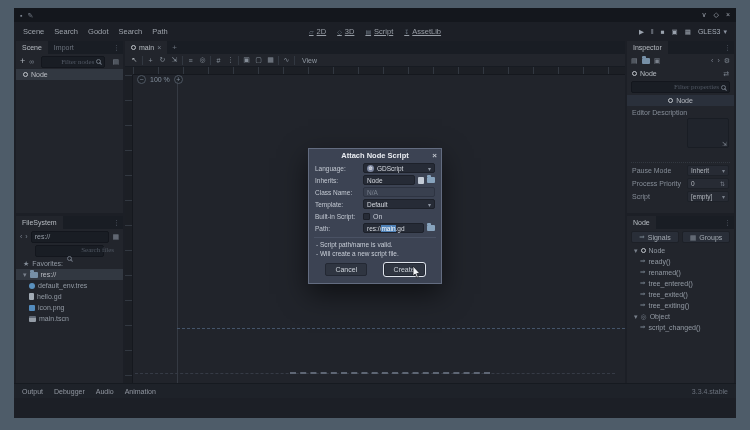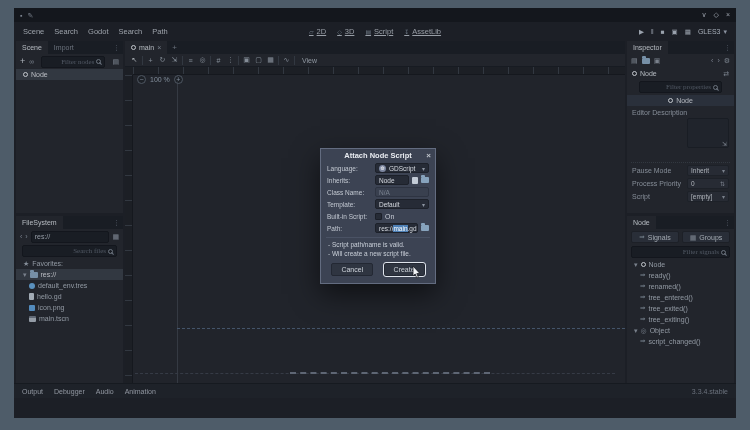--- a/index.html
+++ b/index.html
@@ -94,21 +94,21 @@
   .nbtns { display:flex; gap:3px; padding:2px 4px; flex:0 0 auto; }
   .nbtn { flex:1; background:#2f3540; border:1px solid #21252d; border-radius:2px; height:12px; display:flex; align-items:center; justify-content:center; gap:3px; font-size:7px; color:#b9c0ca; }
 
   
   .bottombar { height:15px; background:#23272f; border-top:1px solid #1a1e25; display:flex; align-items:center; gap:11px; padding:0 8px; font-size:7px; color:#a4abb6; flex:0 0 auto; }
   .version { margin-left:auto; color:#79818e; }
   .bottomstrip { height:20px; background:#20242c; flex:0 0 auto; }
 
   
   .dim { position:absolute; inset:0; background:rgba(0,0,0,.12); }
-  .dialog { position:absolute; left:294px; top:140px; width:116px; background:#3c4353; border:1px solid #636c80; box-shadow:0 10px 26px rgba(0,0,0,.55); font-size:7px; color:#c6cbd4; z-index:5; padding-bottom:2px;margin-left:12px; }
+  .dialog { position:absolute; left:294px; top:140px; width:134px; background:#3c4353; border:1px solid #636c80; box-shadow:0 10px 26px rgba(0,0,0,.55); font-size:7px; color:#c6cbd4; z-index:5; padding-bottom:2px; }
   .dlg-title { height:13px; display:flex; align-items:center; justify-content:center; font-weight:bold; color:#e9ecf1; font-size:7.5px; position:relative; }
   .dlg-close { position:absolute; right:4px; top:0; height:13px; display:flex; align-items:center; color:#c0c5cd; font-size:8px; }
   .frow { display:flex; align-items:center; height:12px; padding:0 6px; gap:3px; }
   .flabel { width:45px; flex:0 0 45px; color:#c3c9d2; font-size:6.5px; }
   .ffield { flex:1; min-width:0; background:#262b36; border:1px solid #1d212a; border-radius:2px; height:10px; display:flex; align-items:center; padding:0 3px; color:#d6dae0; font-size:6.5px; gap:0; }
   .ffield .arrow { margin-left:auto; color:#8b93a0; font-size:6px; }
   .ffield.dis { background:#39404f; border-color:#2e3442; color:#79818f; }
   .seltext { background:#4d7fb5; color:#fff; }
   .chk { width:7px; height:7px; background:#262b36; border:1px solid #1b1f28; border-radius:1px; flex:0 0 auto; }
   .dlg-sep { border-top:1px solid #4a5264; margin:3px 5px 0; }
@@ -208,21 +208,21 @@
         </div>
         <div class="toolrow" style="gap:3px;">
           <span class="glyph">‹</span>
           <span class="glyph">›</span>
           <span class="search" style="margin:1px 0;">
             <span style="font-size:7px;color:#aab1bc;">res://</span>
           </span>
           <span class="glyph">▦</span>
         </div>
         <div class="toolrow" style="height:14px;">
-          <span class="search" style="margin:2px;">
+          <span class="search" style="margin:15px;flex-direction:column;">
             <input placeholder="Search files" style="">
             <span class="i-mag"></span>
           </span>
         </div>
         <div class="trow">
           <span class="glyph star">★</span>
           <span>Favorites:</span>
         </div>
         <div class="trow sel">
           <span class="glyph">▾</span>
@@ -311,21 +311,21 @@
           <span class="glyph">‹</span>
           <span class="glyph">›</span>
           <span class="glyph">⚙</span>
         </div>
         <div class="objrow">
           <span class="i-node"></span>
           <span>Node</span>
           <span style="margin-left:auto" class="glyph">⇄</span>
         </div>
         <div class="toolrow" style="height:14px;">
-          <span class="search" style="margin:8px;">
+          <span class="search" style="margin:0;">
             <input placeholder="Filter properties" style="">
             <span class="i-mag"></span>
           </span>
         </div>
         <div class="cat">
           <span class="i-node"></span>
           <span>Node</span>
         </div>
         <div class="prop" style="height:11px;">
           <span class="pname">Editor Description</span>
@@ -366,26 +366,20 @@
           <span class="dots">⋮</span>
         </div>
         <div class="nbtns">
           <span class="nbtn">
             <span class="glyph sig">⇒</span>
             <span>Signals</span>
           </span>
           <span class="nbtn">
             <span class="glyph">▦</span>
             <span>Groups</span>
-          </span>
-        </div>
-        <div class="toolrow" style="height:14px;">
-          <span class="search" style="margin:0;">
-            <input placeholder="Filter signals" style="">
-            <span class="i-mag"></span>
           </span>
         </div>
         <div class="trow">
           <span class="glyph">▾</span>
           <span class="i-node"></span>
           <span>Node</span>
         </div>
         <div class="trow ind1">
             <span class="glyph sig">⇒</span>
             <span>ready()</span>

